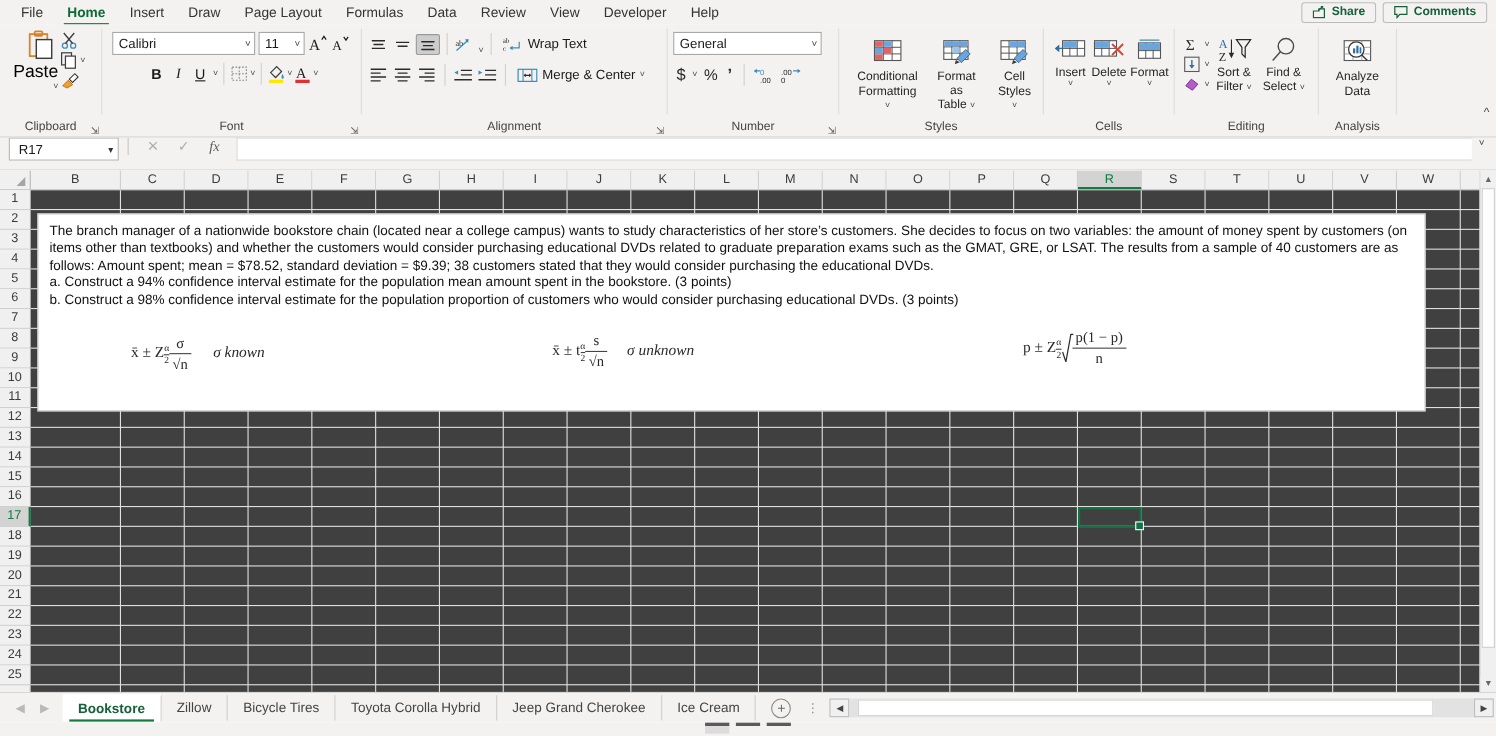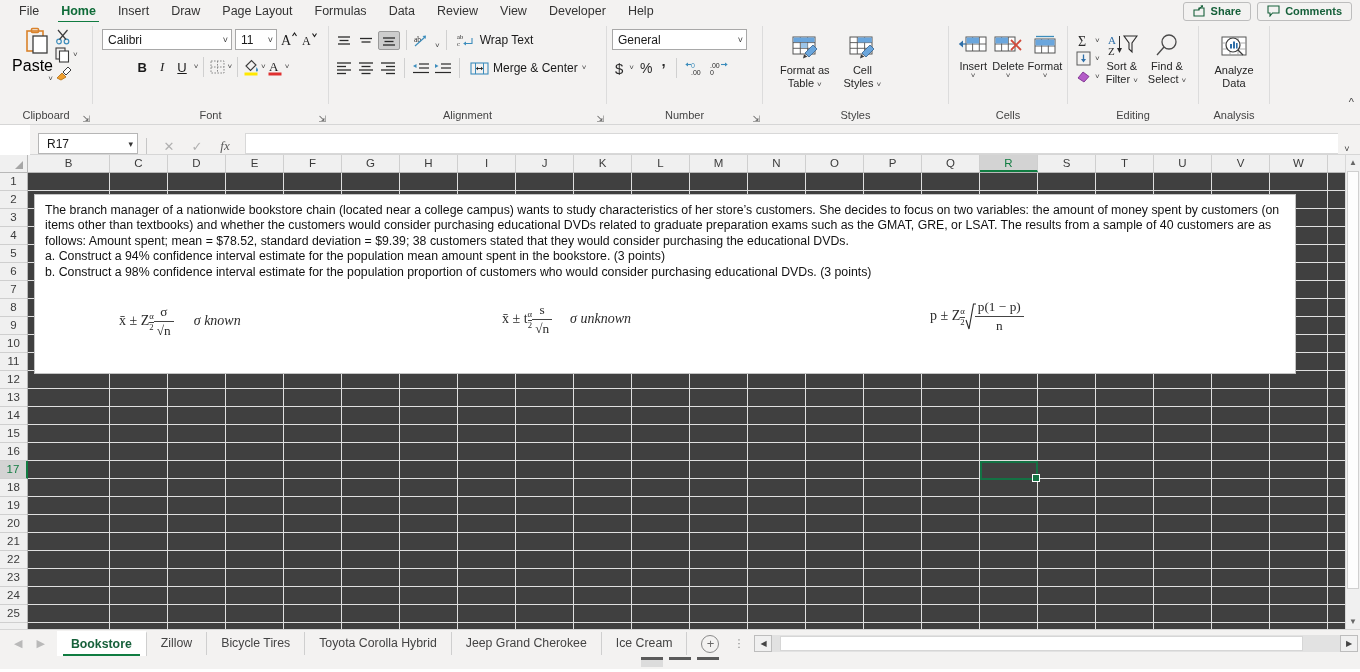--- a/index.html
+++ b/index.html
@@ -85,22 +85,22 @@
 
   
   .numsel {
     height:21px; border:1px solid #a8a8a8; background:#fff; width:135px;
     display:flex; align-items:center; padding:0 3px 0 5px; font-size:12px;
     color:#1a1a1a;
   }
   .numrow2 { display:flex; align-items:center; gap:3px; margin-top:6px; }
 
   
-  .fbar { height:30px; background:#f3f2f1; display:flex; align-items:flex-end;
-          padding:0 4px; gap:0; border-bottom:1px solid #d6d6d6;margin-left:30px; }
+  .fbar { height:30px; background:#f3f2f1; display:flex; align-items:flex-start;
+          padding:0 4px; gap:0; border-bottom:1px solid #d6d6d6; }
   .namebox {
     width:100px; height:21px; background:#fff; border:1px solid #b6b6b6;
     display:flex; align-items:center; padding:0 4px 0 8px; font-size:12px;
     color:#1a1a1a; margin-left:4px;
   }
   .fbsep { width:1px; height:16px; background:#c6c6c6; margin:0 8px; }
   .fbicon { width:28px; text-align:center; font-size:13px; color:#b0b0b0; }
   .fbinput { flex:1; height:21px; background:#fff; border:1px solid #d8d8d8;
              border-right:none; margin-left:6px; }
   .fbcaret { width:18px; text-align:center; font-size:9px; color:#333; }
@@ -483,20 +483,41 @@
         </span>
       </div>
     </div>
     <div class="gname">Number</div>
     <div class="dlg">⇲</div>
   </div>
   <div class="grp-sep"></div>
 
   <div class="grp" style="width:185px">
     <div class="body" style="gap:6px; padding-top:8px; padding-left:8px">
+      <div class="icnbtn">
+        <span>
+          <svg width="32" height="28" viewBox="0 0 32 28">
+            <rect x="4" y="2" width="24" height="18" fill="#fff" stroke="#555" stroke-width="1"></rect>
+            <line x1="12" y1="2" x2="12" y2="20" stroke="#555" stroke-width="0.9"></line>
+            <line x1="20" y1="2" x2="20" y2="20" stroke="#555" stroke-width="0.9"></line>
+            <line x1="4" y1="8" x2="28" y2="8" stroke="#555" stroke-width="0.9"></line>
+            <line x1="4" y1="14" x2="28" y2="14" stroke="#555" stroke-width="0.9"></line>
+            <rect x="4.5" y="2.5" width="7" height="5" fill="#e06464"></rect>
+            <rect x="12.5" y="2.5" width="7" height="5" fill="#6aa6dd"></rect>
+            <rect x="4.5" y="8.5" width="7" height="5" fill="#6aa6dd"></rect>
+            <rect x="12.5" y="8.5" width="7" height="5" fill="#e06464"></rect>
+            <rect x="4.5" y="14.5" width="7" height="5" fill="#e06464"></rect>
+          </svg>
+        </span>
+        <span class="lbl">Conditional</span>
+        <span class="lbl">
+          <span>Formatting</span>
+          <span class="caret">˅</span>
+        </span>
+      </div>
       <div class="icnbtn">
         <span>
           <svg width="32" height="28" viewBox="0 0 32 28">
             <rect x="4" y="2" width="22" height="17" fill="#fff" stroke="#555" stroke-width="1"></rect>
             <line x1="11.3" y1="2" x2="11.3" y2="19" stroke="#555" stroke-width="0.9"></line>
             <line x1="18.6" y1="2" x2="18.6" y2="19" stroke="#555" stroke-width="0.9"></line>
             <line x1="4" y1="7.6" x2="26" y2="7.6" stroke="#555" stroke-width="0.9"></line>
             <line x1="4" y1="13.3" x2="26" y2="13.3" stroke="#555" stroke-width="0.9"></line>
             <rect x="4.5" y="2.5" width="21" height="4.6" fill="#6aa6dd"></rect>
             <rect x="12" y="8" width="6.4" height="5" fill="#9cc5e8"></rect>

